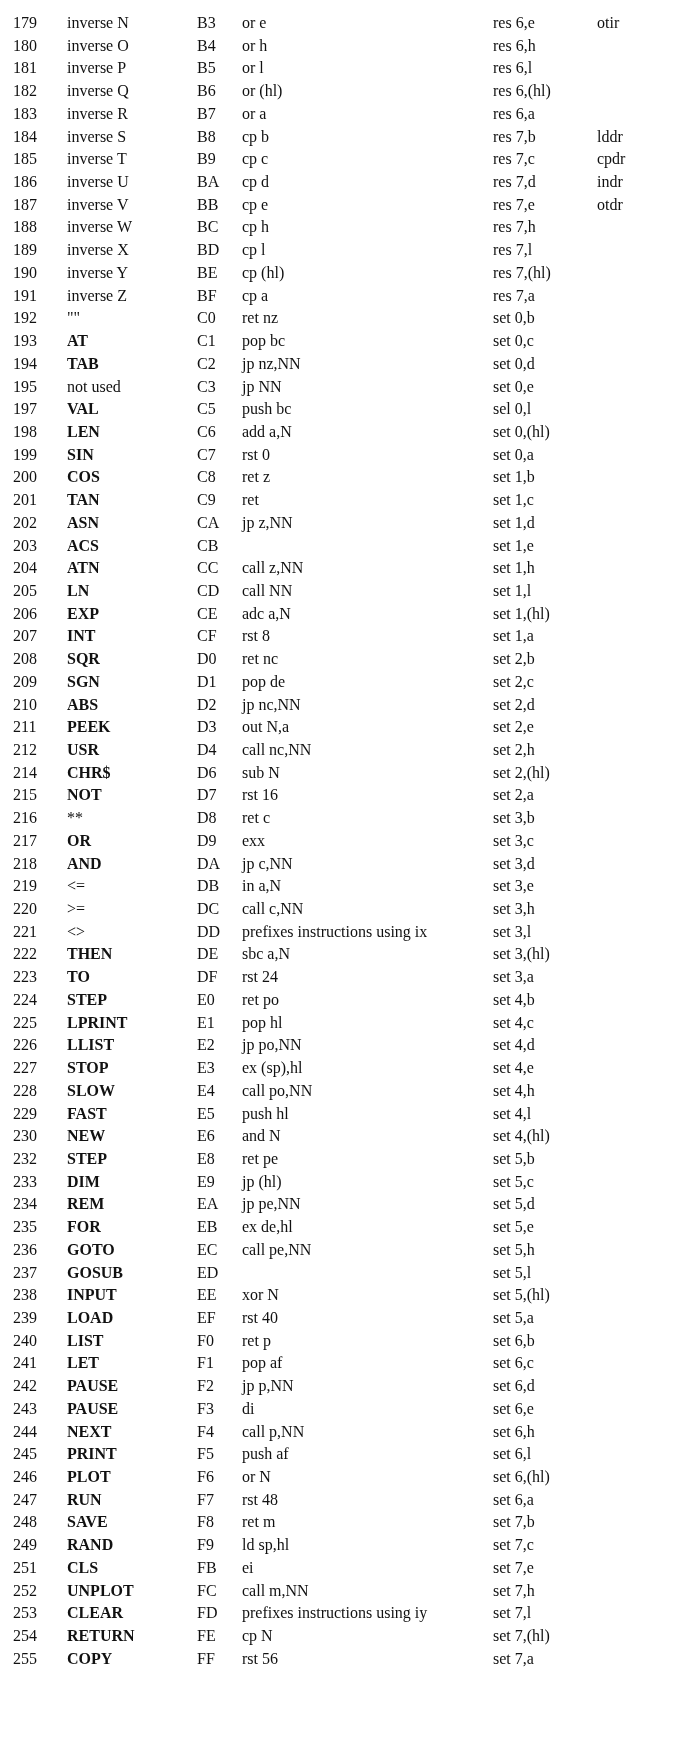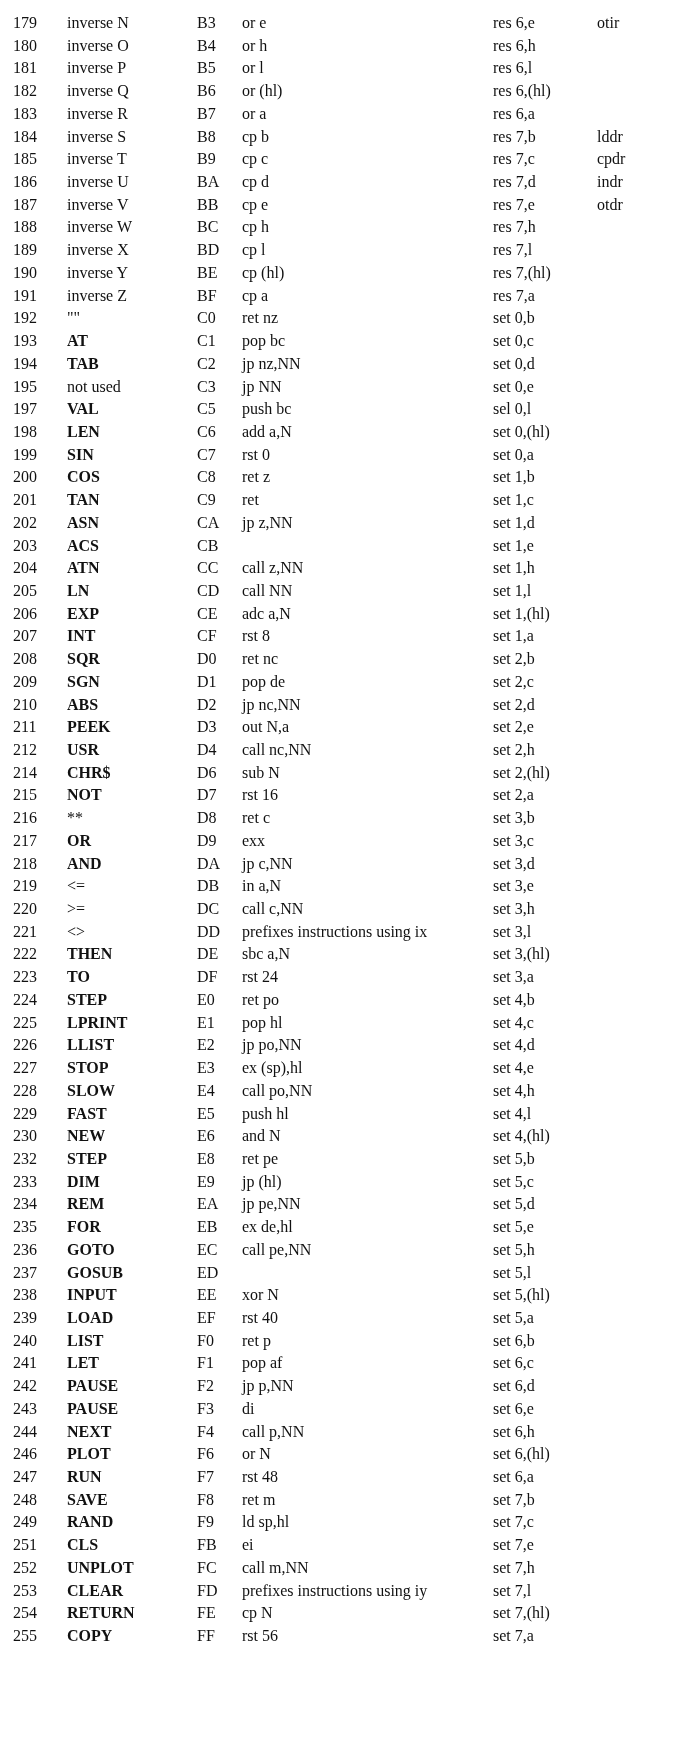--- a/index.html
+++ b/index.html
@@ -523,20 +523,28 @@
     </div>
     <div class="row">
       <span class="c-num">244</span>
       <span class="c-name bold">NEXT</span>
       <span class="c-hex">F4</span>
       <span class="c-ins">call p,NN</span>
       <span class="c-cb">set 6,h</span>
       <span class="c-ed"></span>
     </div>
     <div class="row">
+      <span class="c-num">245</span>
+      <span class="c-name bold">PRINT</span>
+      <span class="c-hex">F5</span>
+      <span class="c-ins">push af</span>
+      <span class="c-cb">set 6,l</span>
+      <span class="c-ed"></span>
+    </div>
+    <div class="row">
       <span class="c-num">246</span>
       <span class="c-name bold">PLOT</span>
       <span class="c-hex">F6</span>
       <span class="c-ins">or N</span>
       <span class="c-cb">set 6,(hl)</span>
       <span class="c-ed"></span>
     </div>
     <div class="row">
       <span class="c-num">247</span>
       <span class="c-name bold">RUN</span>

